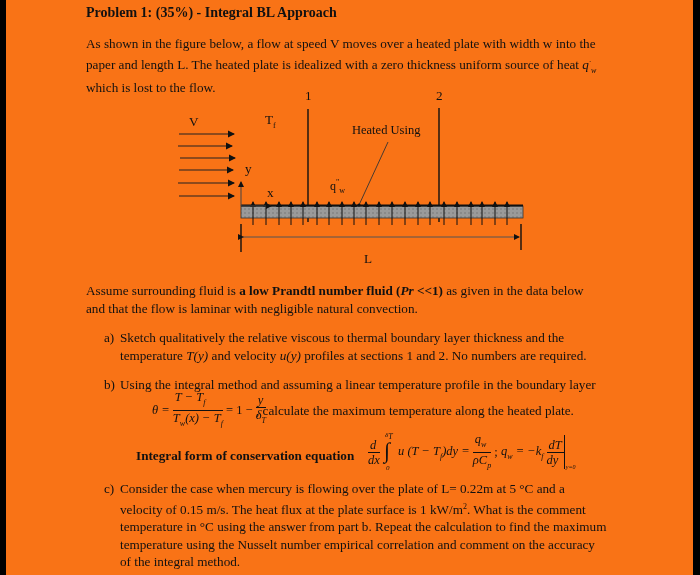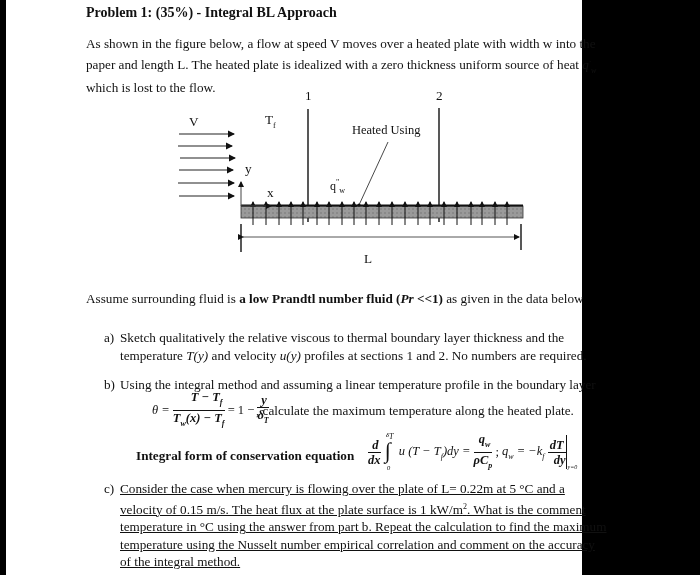--- a/index.html
+++ b/index.html
@@ -3,36 +3,36 @@
 <meta charset="utf-8">
 <style>
   html, body { margin: 0; padding: 0; }
   body {
     width: 700px; height: 575px; position: relative; overflow: hidden;
     background: #000;
     font-family: "Liberation Serif", "DejaVu Serif", serif;
     color: #111;
   }
   .page {
-    position: absolute; left: 6px; top: 0; width: 576px; height: 575px;
-    background: #ffffff;
+    position: absolute; left: 6px; top: 0; width: 687px; height: 575px;
+    background: #f97316;
   }
   .abs { position: absolute; white-space: nowrap; }
   .title { left: 80px; top: 5px; font-weight: bold; font-size: 14px; }
   .p { font-size: 13.2px; line-height: 17.5px; }
   .intro { left: 80px; top: 35px; width: 540px; white-space: normal; }
-  .assume { left: 80px; top: 290px; width: 540px; white-space: normal; }
+  .assume { left: 80px; top: 282px; width: 540px; white-space: normal; }
   .item { left: 98px; width: 520px; white-space: normal; }
   .item .lbl { position: absolute; left: 0; top: 0; }
   .item .txt { margin-left: 16px; display: block; }
   .b { font-weight: bold; }
   .i { font-style: italic; }
   .fig { position: absolute; left: 0; top: 0; }
   .math { font-style: italic; font-size: 12.5px; }
-  .frac { display: inline-block; vertical-align: middle; text-align: right; font-weight: bold; }
+  .frac { display: inline-block; vertical-align: middle; text-align: left; }
   .frac .num { display: block; border-bottom: 1px solid #111; padding: 0 2px; line-height: 14px; }
   .frac .den { display: block; line-height: 14px; }
   sub, sup { font-size: 8px; }
 </style>
 </head>
 <body>
 
 <div class="page">
 
   <div class="abs title">Problem 1: (35%) - Integral BL Approach</div>
@@ -110,20 +110,21 @@
   <div class="abs p" style="left:299px;top:87px;">1</div>
   <div class="abs p" style="left:430px;top:87px;">2</div>
   <div class="abs p" style="left:346px;top:122px;font-size:12.5px;">Heated Using</div>
   <div class="abs p" style="left:324px;top:174px;font-size:12px;"><span>q</span><sup>"</sup><sub>w</sub></div>
   <div class="abs p" style="left:239px;top:160px;">y</div>
   <div class="abs p" style="left:261px;top:184px;">x</div>
   <div class="abs p" style="left:358px;top:250px;">L</div>
 
   <div class="abs p assume">
     <div><span>Assume surrounding fluid is </span><span class="b">a low Prandtl number fluid (</span><span class="b i">Pr</span><span class="b"> &lt;&lt;1)</span><span> as given in the data below</span></div>
+    <div>and that the flow is laminar with negligible natural convection.</div>
   </div>
 
   <div class="abs p item" style="top:329px;">
     <span class="lbl">a)</span>
     <span class="txt">
       <span>Sketch qualitatively the relative viscous to thermal boundary layer thickness and the</span><br>
       <span>temperature </span><span class="i">T(y)</span><span> and velocity </span><span class="i">u(y)</span><span> profiles at sections 1 and 2. No numbers are required.</span>
     </span>
   </div>
 
@@ -149,21 +150,21 @@
     </span>
     <span style="vertical-align:middle;"><span>u (T − T</span><sub>f</sub><span>)dy =</span></span>
     <span class="frac"><span class="num"><span>q</span><sub>w</sub></span><span class="den"><span>ρC</span><sub>p</sub></span></span>
     <span style="vertical-align:middle;font-style:normal;">;</span>
     <span style="vertical-align:middle;"><span>q</span><sub>w</sub> <span>= −k</span><sub>f</sub></span>
     <span class="frac"><span class="num">dT</span><span class="den">dy</span></span><span style="display:inline-block;vertical-align:middle;border-left:1px solid #111;height:34px;width:1px;"></span><span style="font-size:6px;vertical-align:-14px;">y=0</span>
   </div>
 
   <div class="abs p item" style="top:480px;">
     <span class="lbl">c)</span>
-    <span class="txt" style="text-align:justify;text-decoration:underline;">
+    <span class="txt" style="text-align:justify;">
       <span>Consider the case when mercury is flowing over the plate of L= 0.22m at 5 °C and a</span><br>
       <span>velocity of 0.15 m/s. The heat flux at the plate surface is 1 kW/m</span><sup>2</sup><span>. What is the comment</span><br>
       <span>temperature in °C using the answer from part b. Repeat the calculation to find the maximum</span><br>
       <span>temperature using the Nusselt number empirical correlation and comment on the accuracy</span><br>
       <span>of the integral method.</span>
     </span>
   </div>
 
 </div>
 

